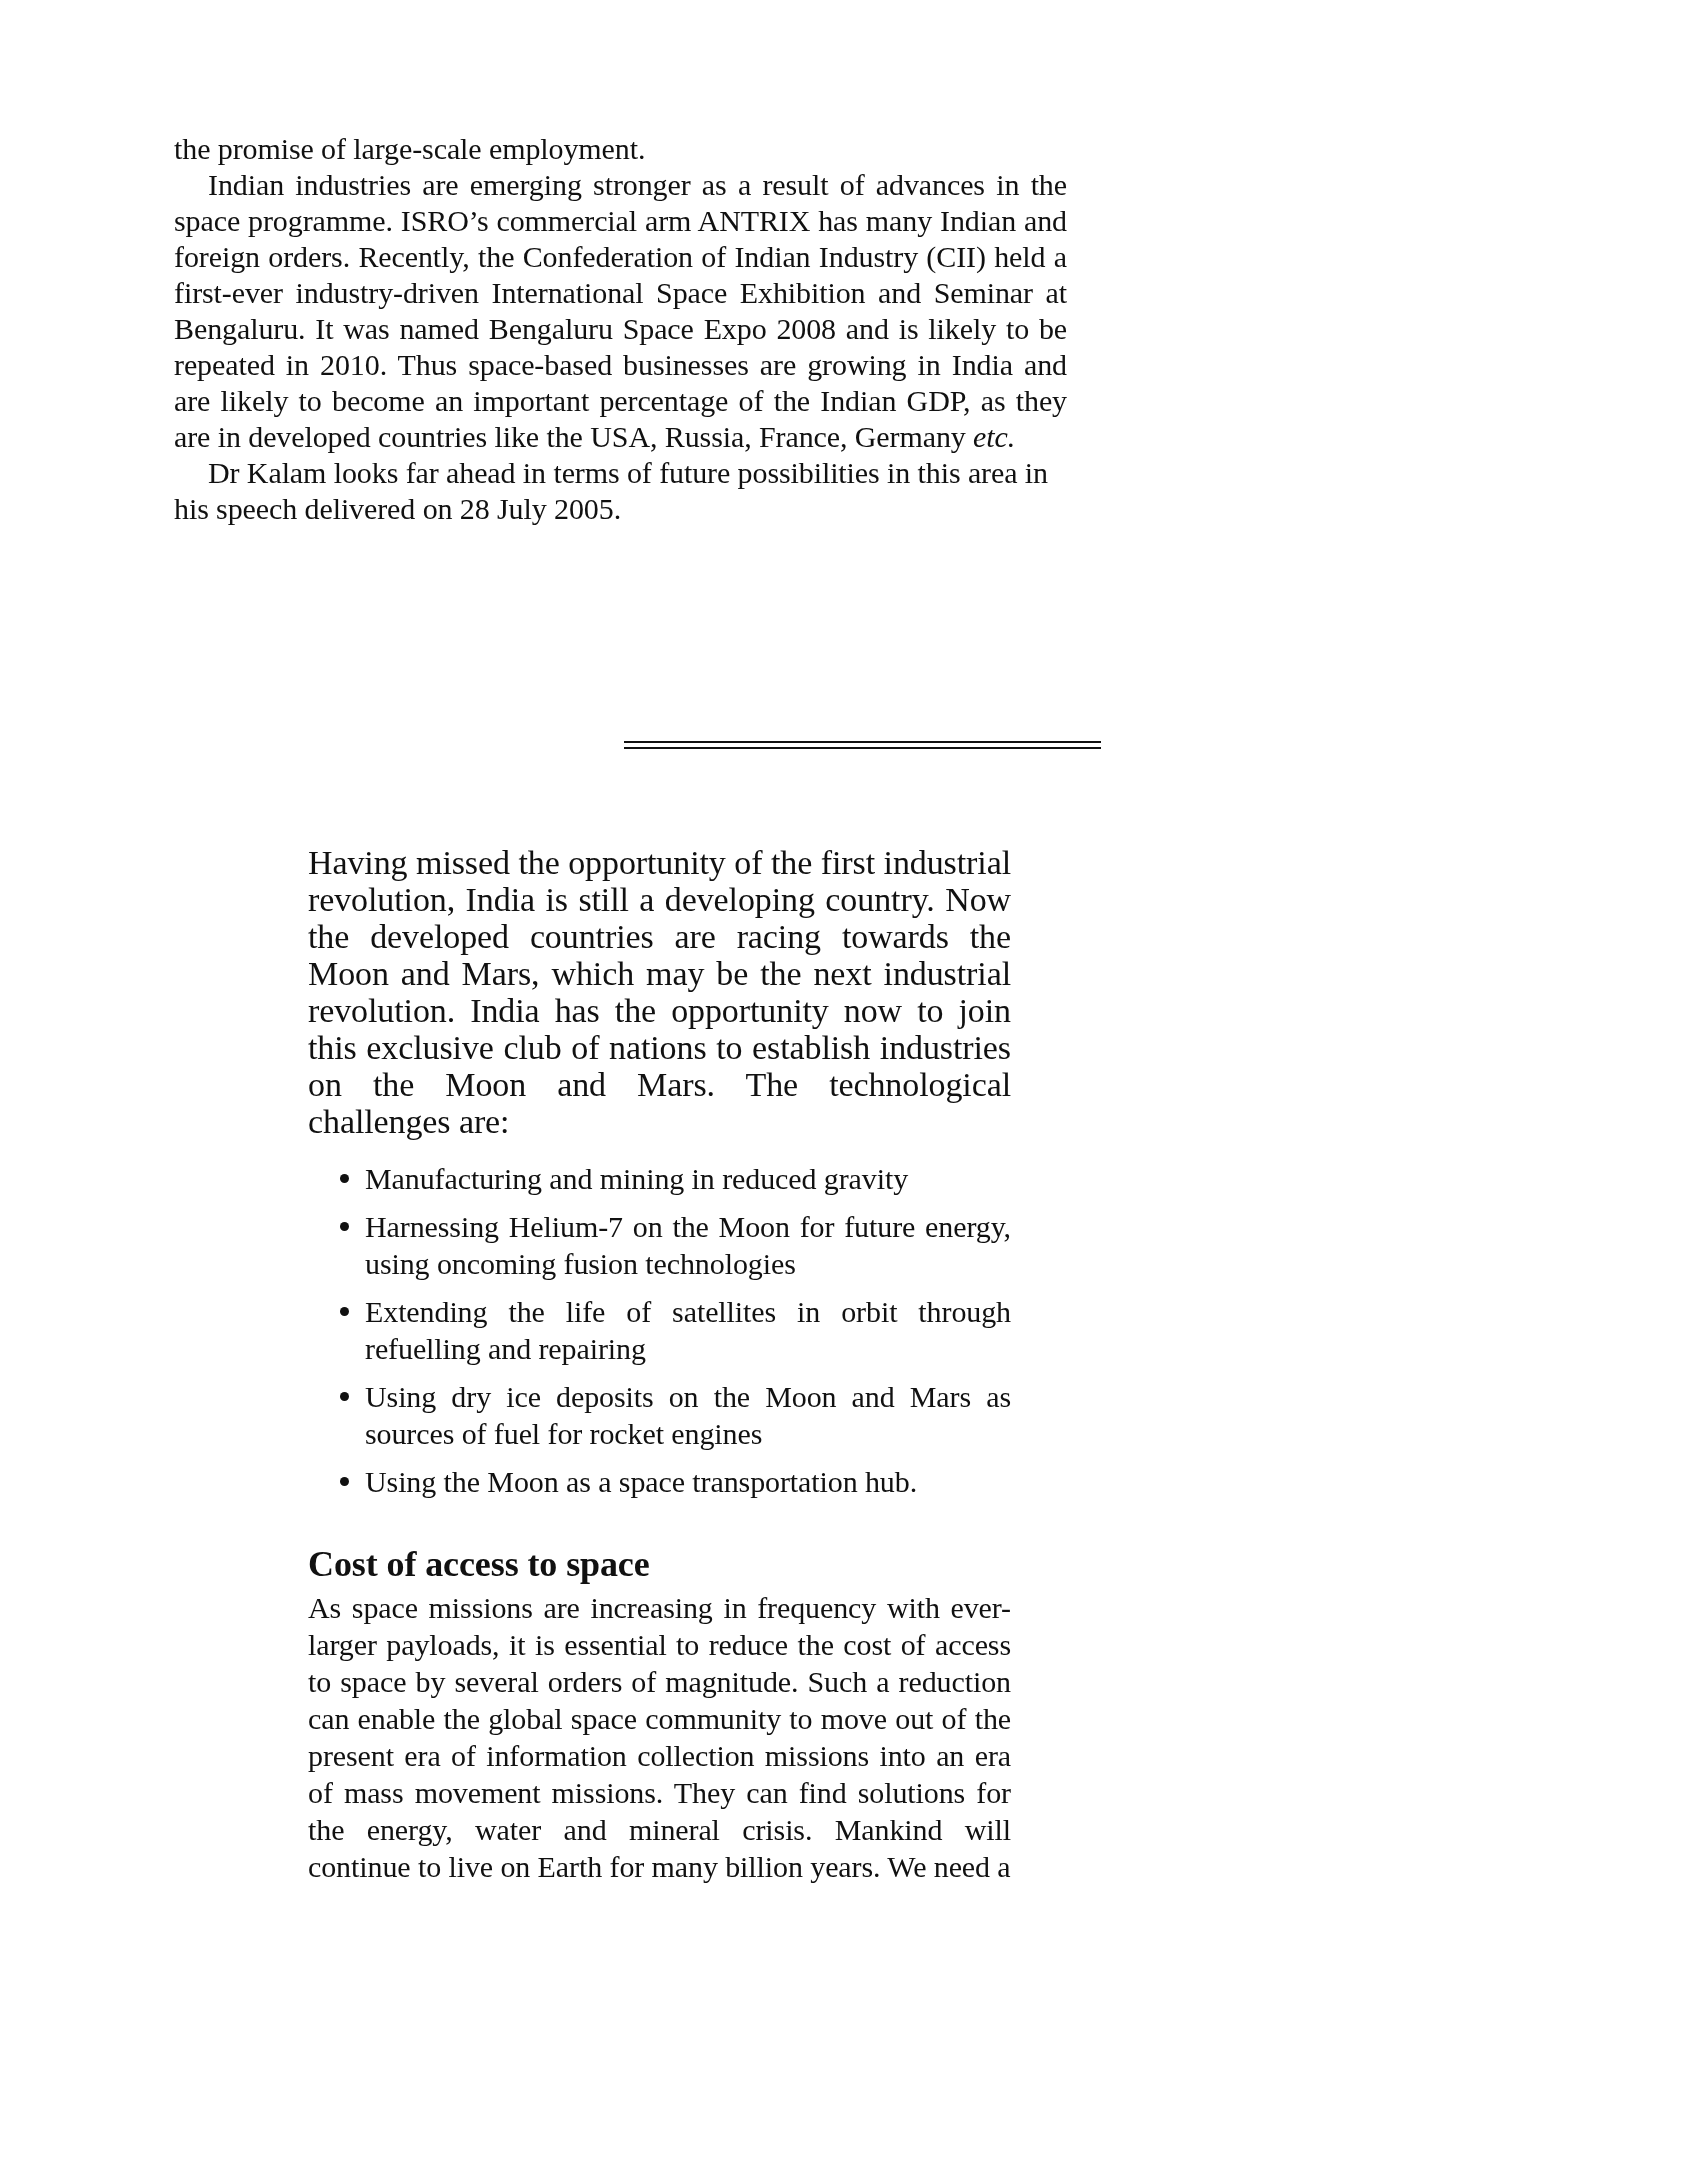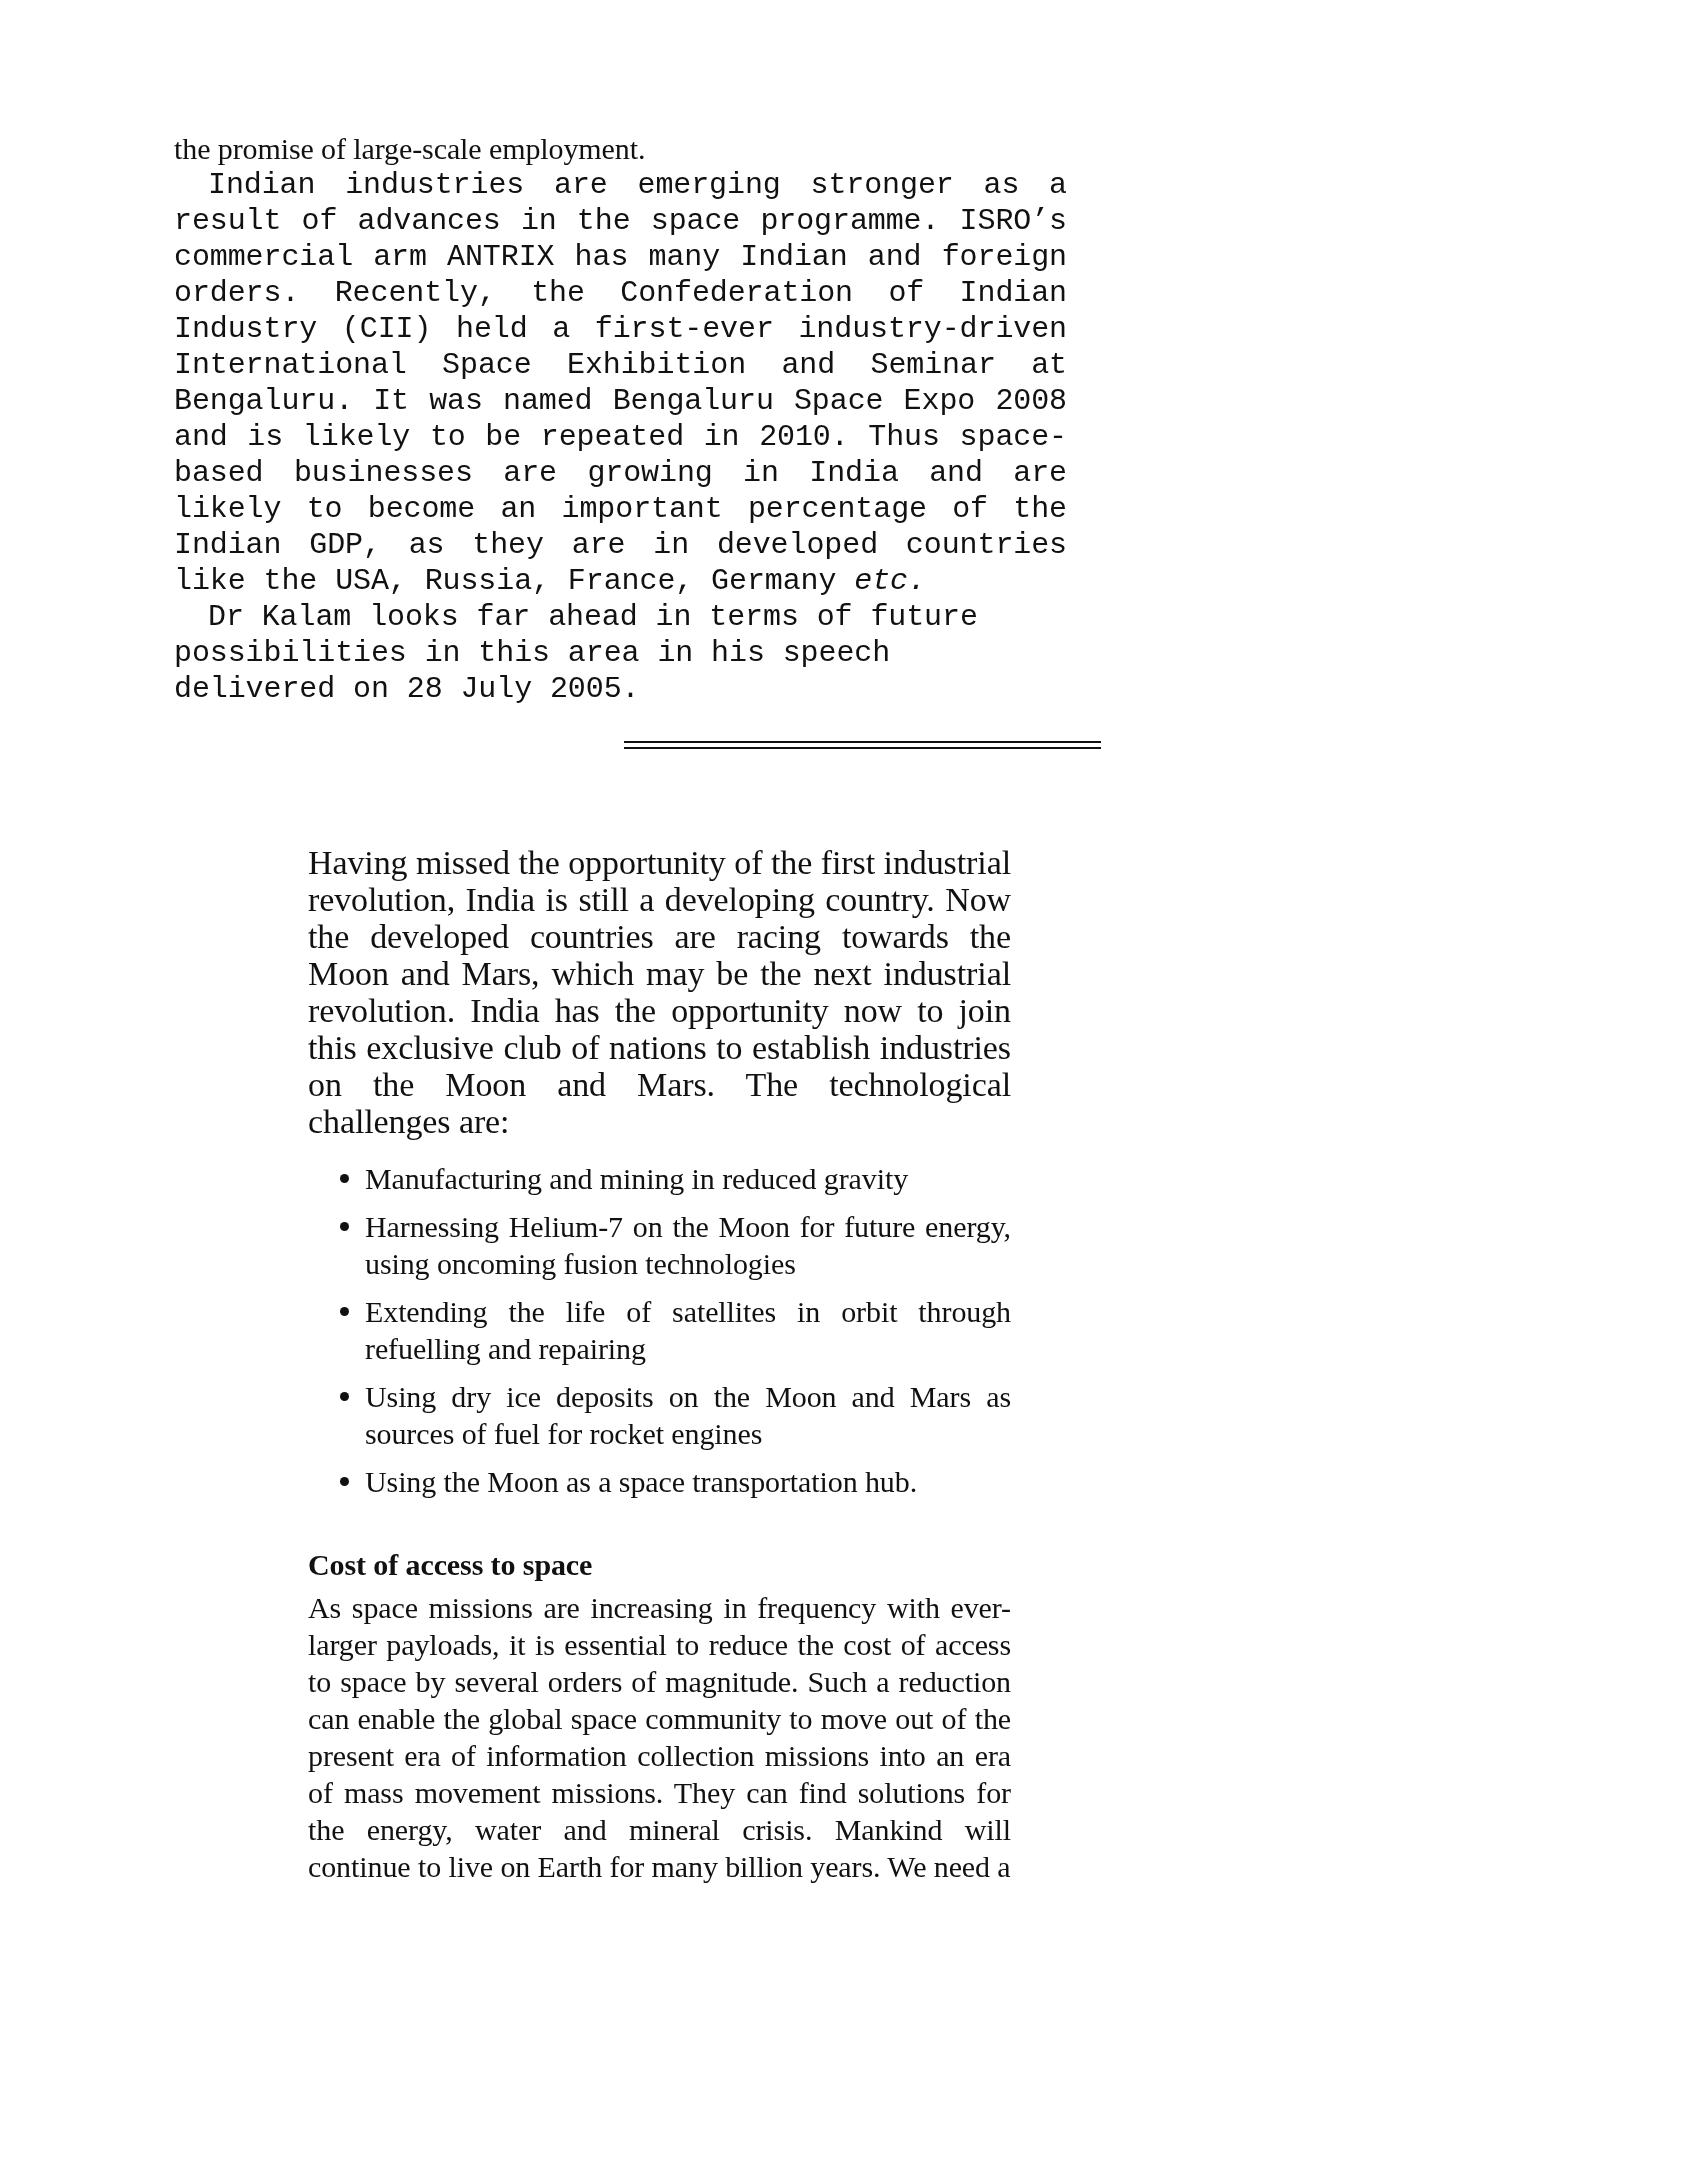--- a/index.html
+++ b/index.html
@@ -42,21 +42,20 @@
     margin: 0;
     letter-spacing: -0.1px;
     word-spacing: 0px;
     transform-origin: left top;
   }
   .para.indent {
     text-indent: 34px;
   }
   .para + .para {
     margin-top: 0px;
-    font-family: Liberation Mono, monospace;
   }
   .para:last-child { text-align: left; }
 
   .ital { font-style: italic; }
 
   
   .divider-wrap {
     position: absolute;
     left: 0;
     top: 735px;
@@ -109,21 +108,21 @@
     left: 32px;
     top: 14px;
     width: 9px;
     height: 9px;
     background: #111111;
     border-radius: 50%;
   }
   .bullet-list li:last-child { margin-bottom: 0; }
 
   .section-head {
-    font-size: 30px;
+    font-size: 36px;
     line-height: 37px;
     font-weight: bold;
     margin: 46px 0 6px 0;
     text-align: left;
     letter-spacing: -0.1px;
   }
 
   .body-after-head {
     font-size: 30px;
     line-height: 37px;

